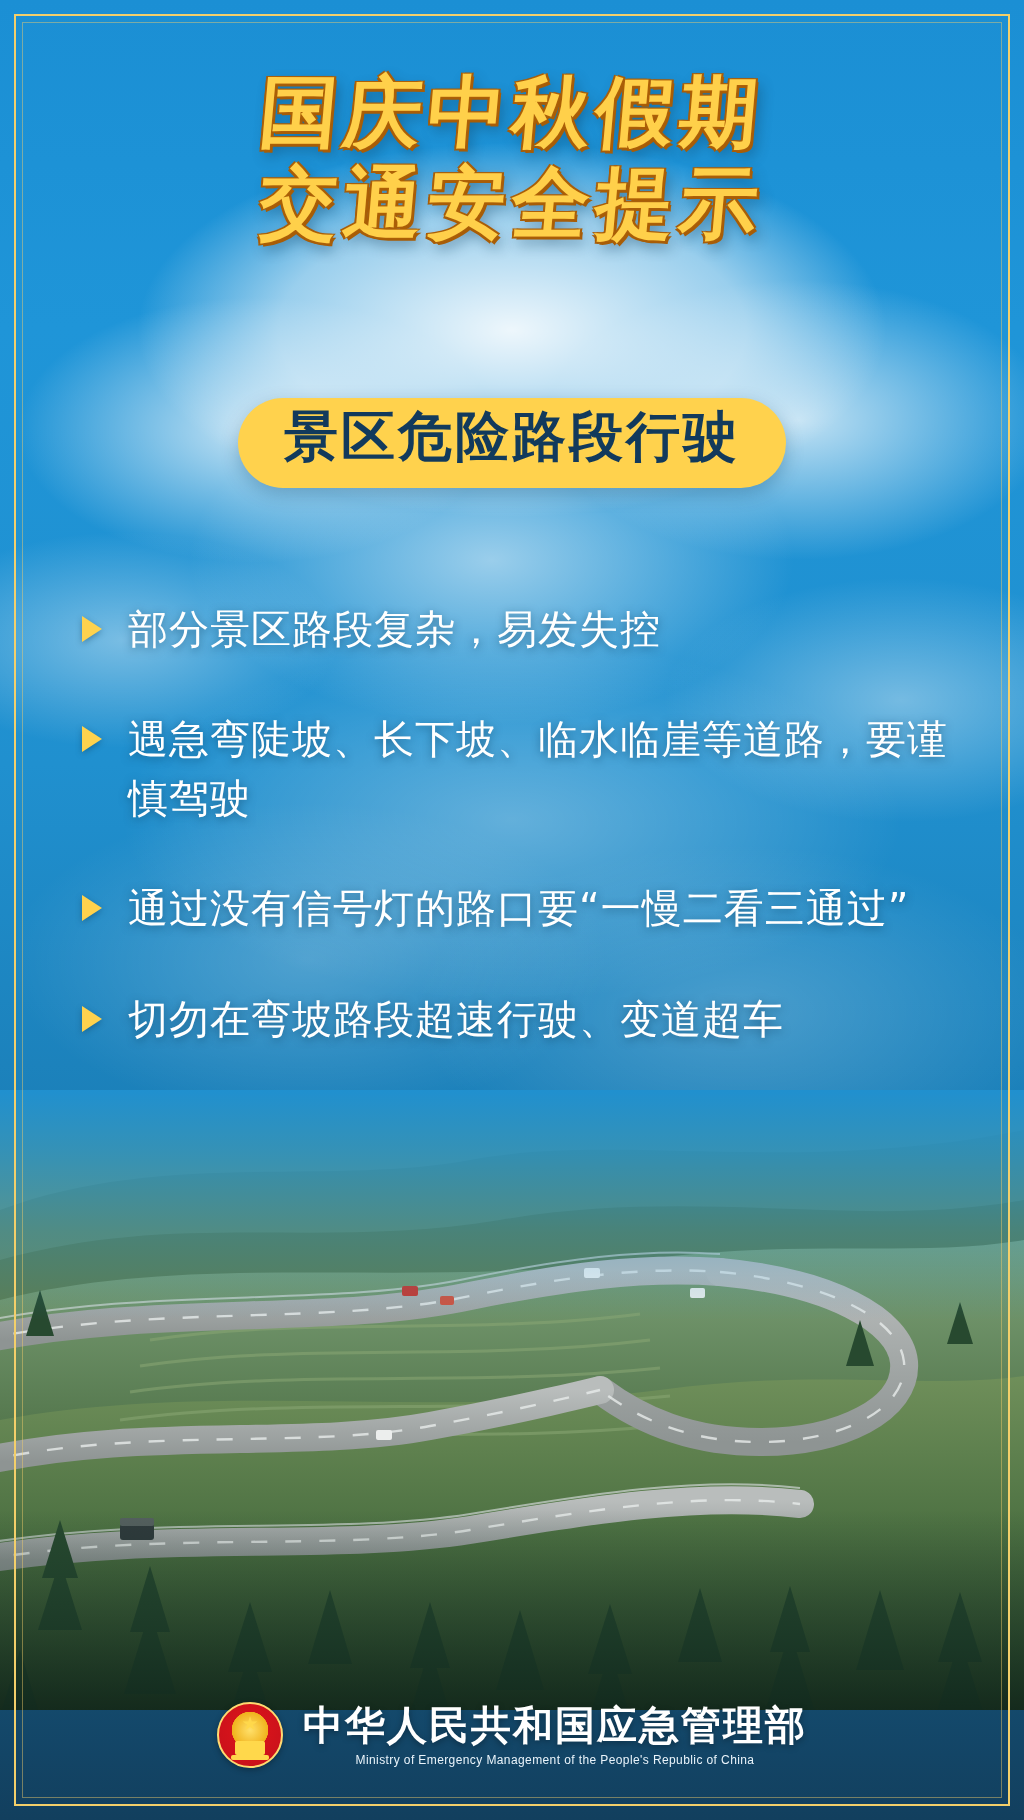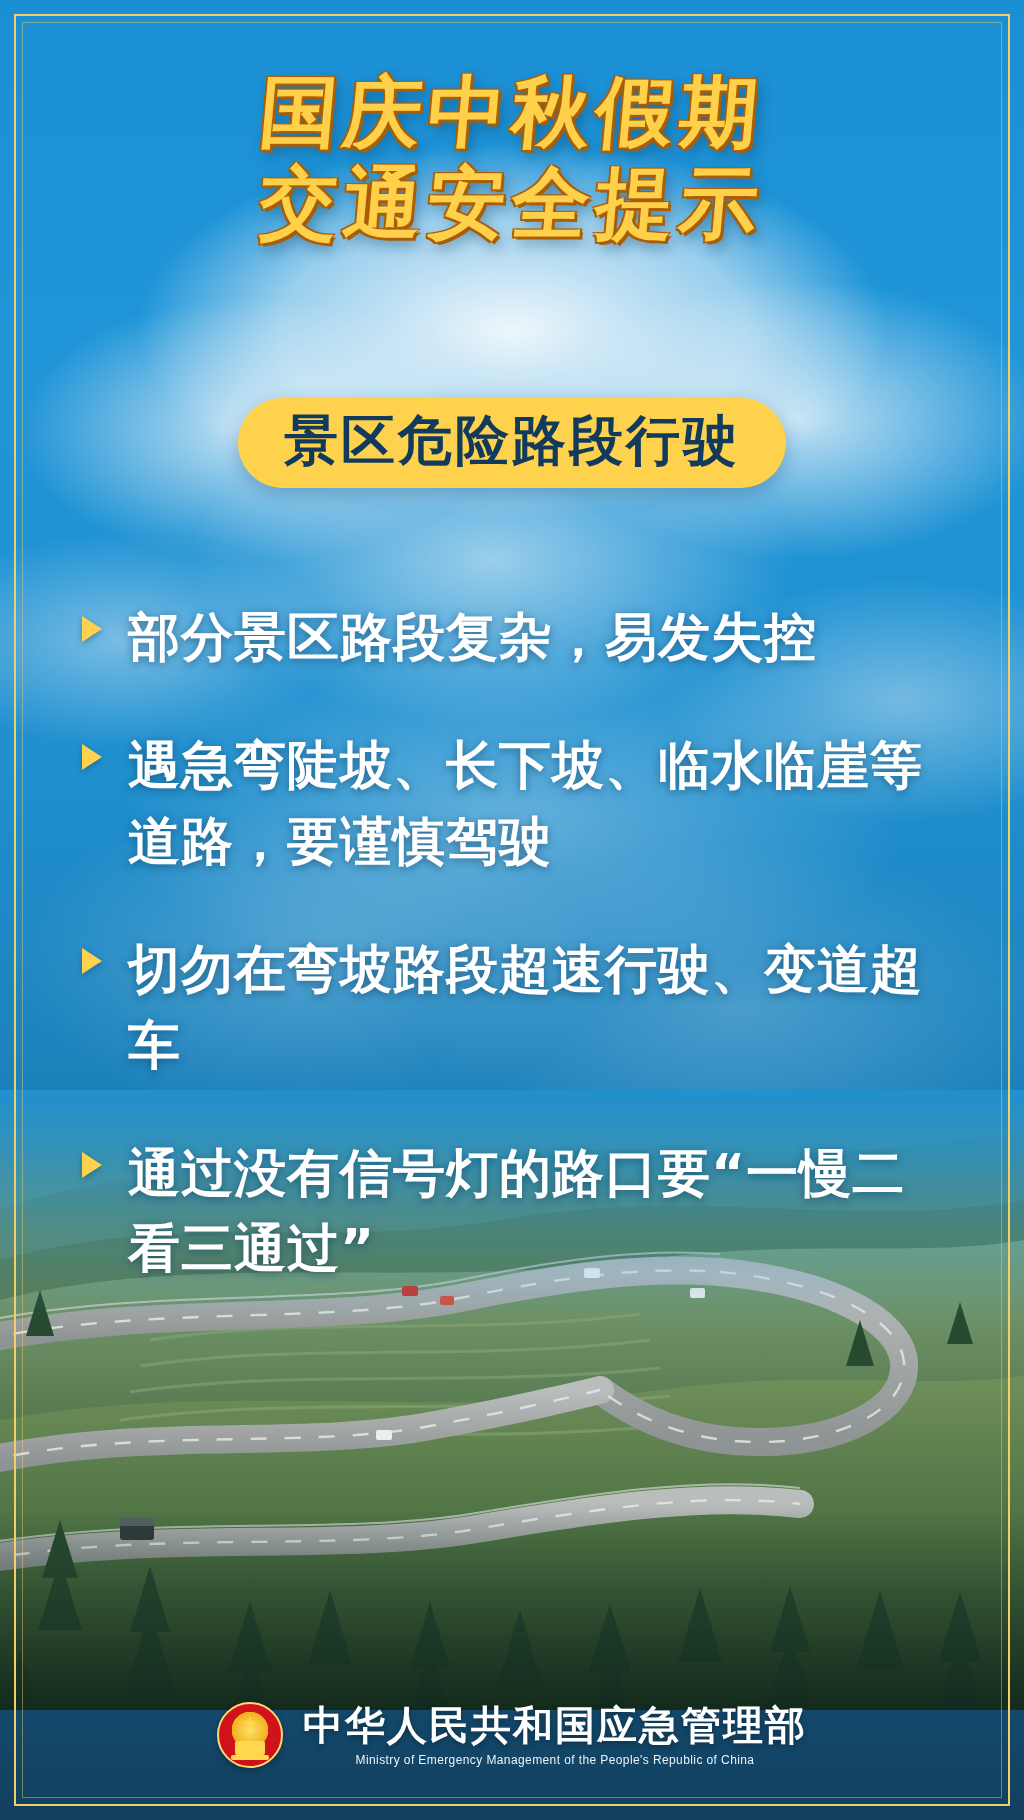--- a/index.html
+++ b/index.html
@@ -112,47 +112,46 @@
     z-index: 20;
   }
   .pill {
     display: inline-block;
     background: #ffd24d;
     border-radius: 48px;
     padding: 16px 46px 20px;
     box-shadow: 0 6px 18px rgba(7,60,97,0.28);
   }
   .pill-text {
-    font-family: Liberation Serif, serif;
+    font-family: Liberation Mono, monospace;
     font-weight: bold;
     font-size: 54px;
     line-height: 1;
     letter-spacing: 3px;
     color: #123a5c;
   }
 
   
   .bullets {
     position: absolute;
     top: 600px;
     left: 72px;
     width: 880px;
     z-index: 20;
   }
   .bullet {
     position: relative;
     margin-bottom: 52px;
     padding-left: 56px;
     color: #ffffff;
-    font-size: 52px;
+    font-size: 40px;
     line-height: 1.46;
     letter-spacing: 1px;
     text-shadow: 0 2px 8px rgba(8,52,85,0.55);
     font-family: "DejaVu Sans", "Liberation Sans", sans-serif;
-    font-weight: bold;
   }
   .bullet .marker {
     position: absolute;
     left: 10px;
     top: 16px;
     width: 0; height: 0;
     border-left: 20px solid #ffd24d;
     border-top: 13px solid transparent;
     border-bottom: 13px solid transparent;
     filter: drop-shadow(0 2px 3px rgba(8,52,85,0.4));
@@ -339,25 +338,25 @@
     <div class="bullet">
       <span class="marker"></span>
       <span>部分景区路段复杂，易发失控</span>
     </div>
     <div class="bullet">
       <span class="marker"></span>
       <span>遇急弯陡坡、长下坡、临水临崖等道路，要谨慎驾驶</span>
     </div>
     <div class="bullet">
       <span class="marker"></span>
-      <span>切勿在弯坡路段超速行驶、变道超车</span>
+      <span>通过没有信号灯的路口要“一慢二看三通过”</span>
     </div>
     <div class="bullet">
       <span class="marker"></span>
-      <span>通过没有信号灯的路口要“一慢二看三通过”</span>
+      <span>切勿在弯坡路段超速行驶、变道超车</span>
     </div>
   </div>
 
   <div class="footer">
     <div class="emblem">
       <span class="star">★</span>
       <span class="gate"></span>
     </div>
     <div class="footer-text">
       <div class="footer-cn">中华人民共和国应急管理部</div>

